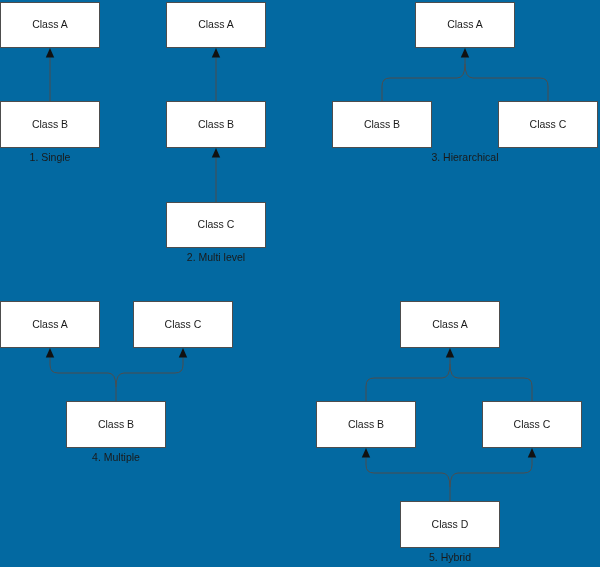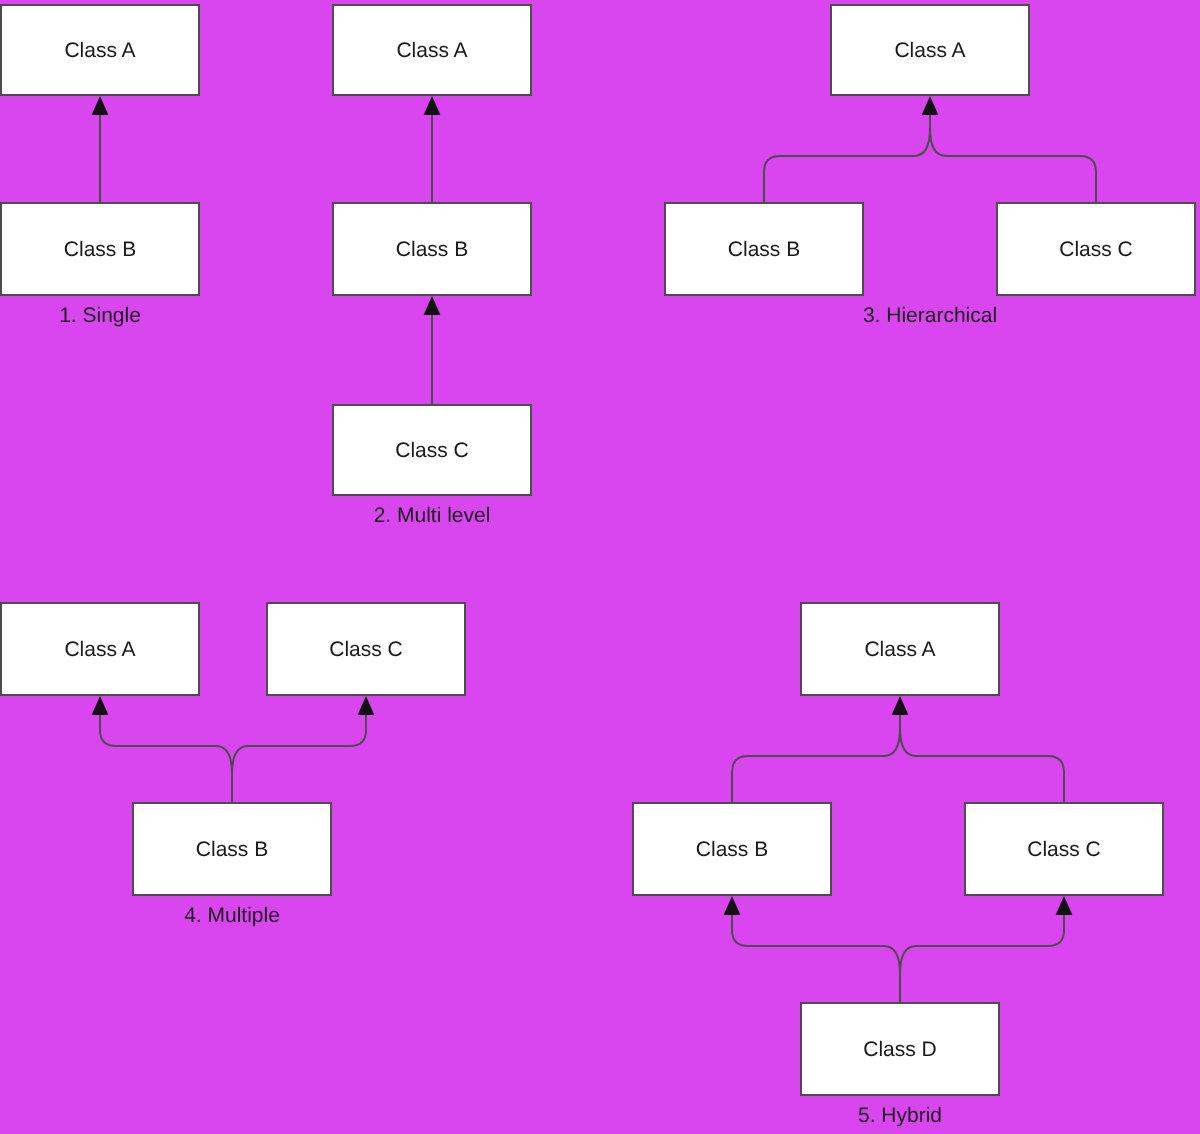--- a/index.html
+++ b/index.html
@@ -4,21 +4,21 @@
 <style>
   html, body {
     margin: 0;
     padding: 0;
     background: #ffffff;
   }
   #canvas {
     position: relative;
     width: 600px;
     height: 567px;
-    background: #d946ef;
+    background: #0369a1;
     font-family: "Liberation Sans", sans-serif;
     overflow: hidden;
   }
   #diagram-svg {
     position: absolute;
     top: 0;
     left: 0;
     width: 600px;
     height: 567px;
   }

